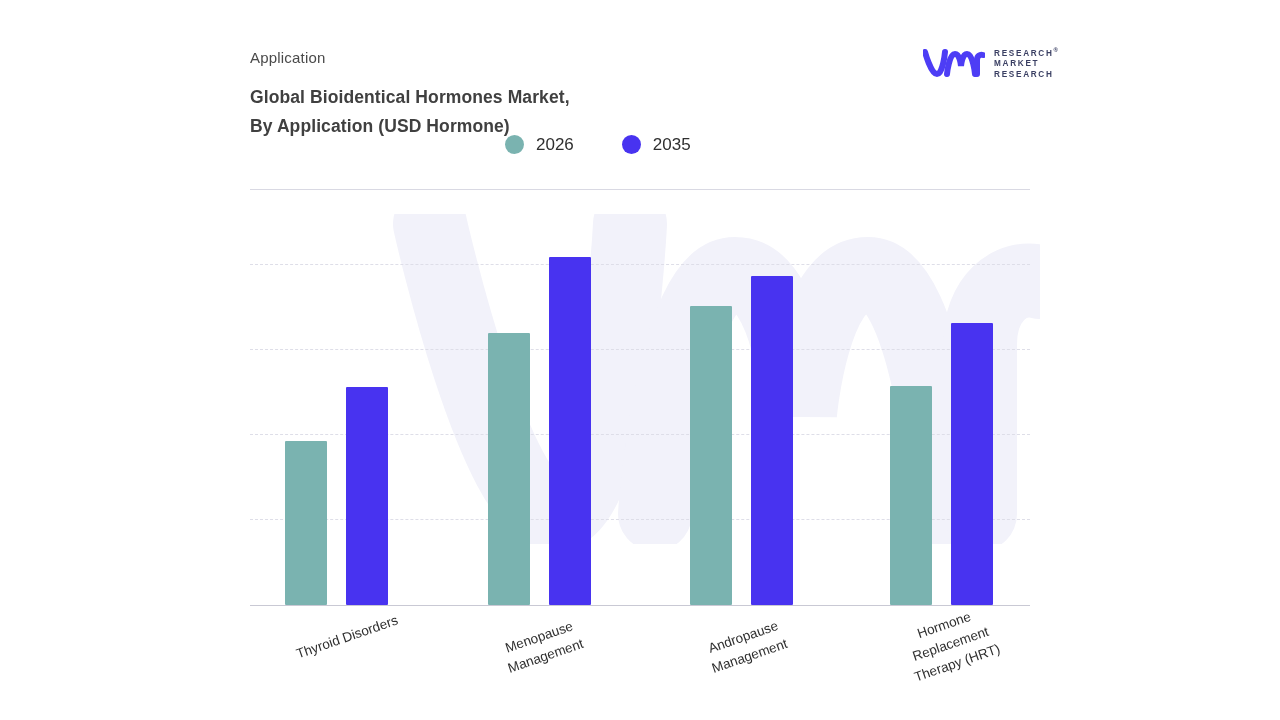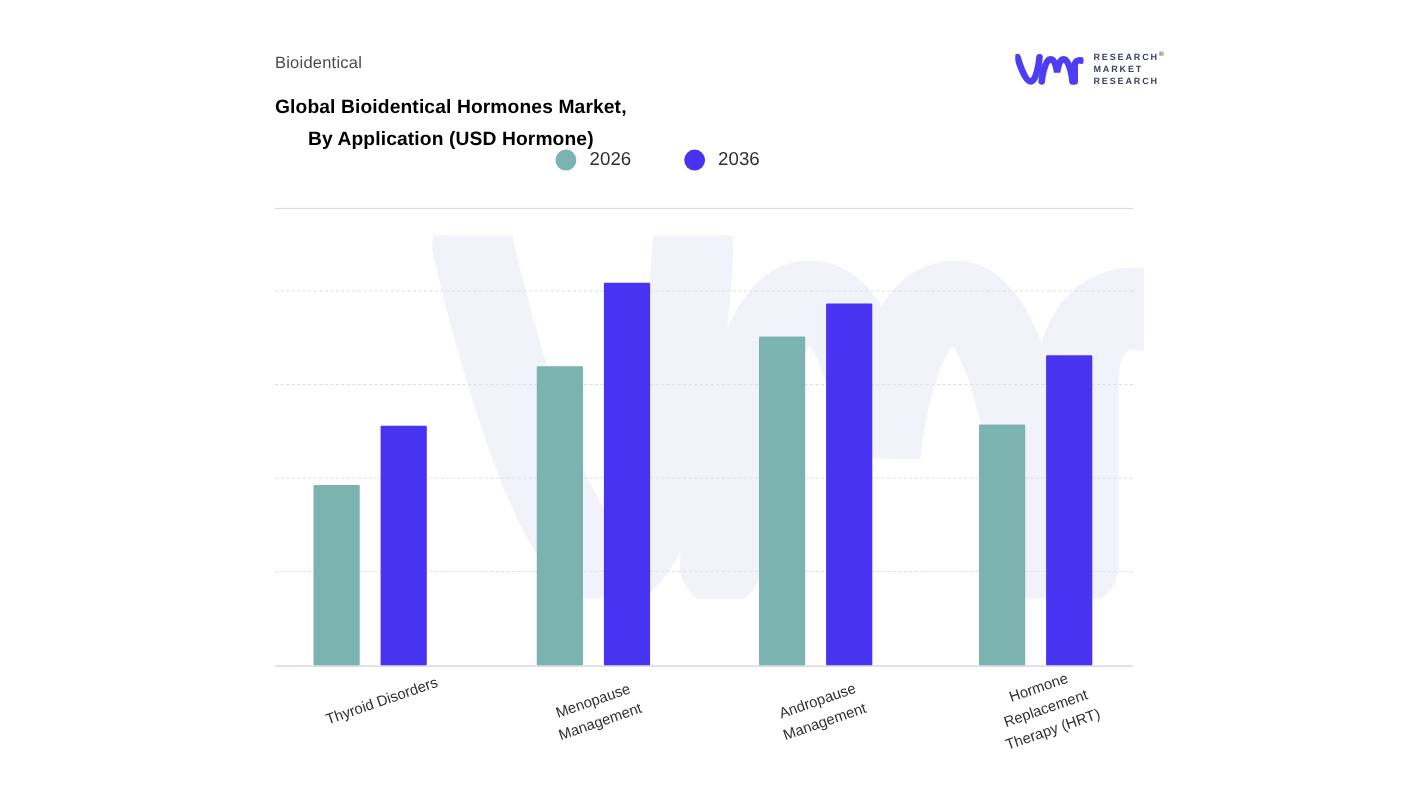--- a/index.html
+++ b/index.html
@@ -29,24 +29,23 @@
     color: #4a4a4a;
     letter-spacing: 0.2px;
   }
 
   .chart-title {
     position: absolute;
     left: 250px;
     top: 83px;
     font-size: 17.5px;
     font-weight: bold;
-    color: #000000;
+    color: #404040;
     line-height: 29px;
     letter-spacing: 0.1px;
-    text-align: center;
   }
 
   
   .logo {
     position: absolute;
     right: 222px;
     top: 44px;
     display: flex;
     align-items: center;
     gap: 9px;
@@ -74,21 +73,21 @@
   .legend {
     position: absolute;
     left: 505px;
     top: 135px;
     display: flex;
     align-items: center;
     gap: 48px;
   }
   .legend-item {
     display: flex;
-    align-items: flex-end;
+    align-items: flex-start;
     gap: 12px;
   }
   .legend-dot {
     width: 19px;
     height: 19px;
     border-radius: 50%;
   }
   .legend-label {
     font-size: 17px;
     color: #2f2f2f;
@@ -168,21 +167,21 @@
     text-align: center;
     line-height: 20px;
     white-space: pre-line;
   }
 </style>
 </head>
 <body>
 
 <div class="page">
 
-  <div class="segmentation-label">Bioidentical</div>
+  <div class="segmentation-label">Application</div>
 
   <div class="chart-title">
     <div>Global Bioidentical Hormones Market,</div>
     <div>By Application (USD Hormone)</div>
   </div>
 
   <div class="logo">
     <svg class="logo-mark" viewBox="0 0 62 32">
       <path d="M2 6 C2 6, 8 28, 14 28 C20 28, 22 6, 22 6" fill="none" stroke="#4d3df5" stroke-width="6" stroke-linecap="round"></path>
       <path d="M24 28 C24 28, 26 8, 32 8 C37 8, 38 20, 38 20 C38 20, 39 8, 44 8 C50 8, 52 28, 52 28" fill="none" stroke="#4d3df5" stroke-width="6" stroke-linecap="round"></path>
@@ -195,21 +194,21 @@
     </div>
   </div>
 
   <div class="legend">
     <div class="legend-item">
       <span class="legend-dot" style="background:#7ab3b0"></span>
       <span class="legend-label">2026</span>
     </div>
     <div class="legend-item">
       <span class="legend-dot" style="background:#4833f0"></span>
-      <span class="legend-label">2036</span>
+      <span class="legend-label">2035</span>
     </div>
   </div>
 
   <div class="top-rule"></div>
 
   <div class="plot">
     <svg class="watermark" viewBox="0 0 760 330">
       <path d="M150 10 C150 10, 215 300, 275 300 C335 300, 350 10, 350 10" fill="none" stroke="#f2f2fa" stroke-width="74" stroke-linecap="round"></path>
       <path d="M375 300 C375 300, 392 60, 455 60 C510 60, 520 200, 520 200 C520 200, 532 60, 588 60 C650 60, 668 300, 668 300" fill="none" stroke="#f2f2fa" stroke-width="74" stroke-linecap="round"></path>
       <path d="M700 300 L700 130 C700 85, 730 60, 760 68" fill="none" stroke="#f2f2fa" stroke-width="74" stroke-linecap="round"></path>

